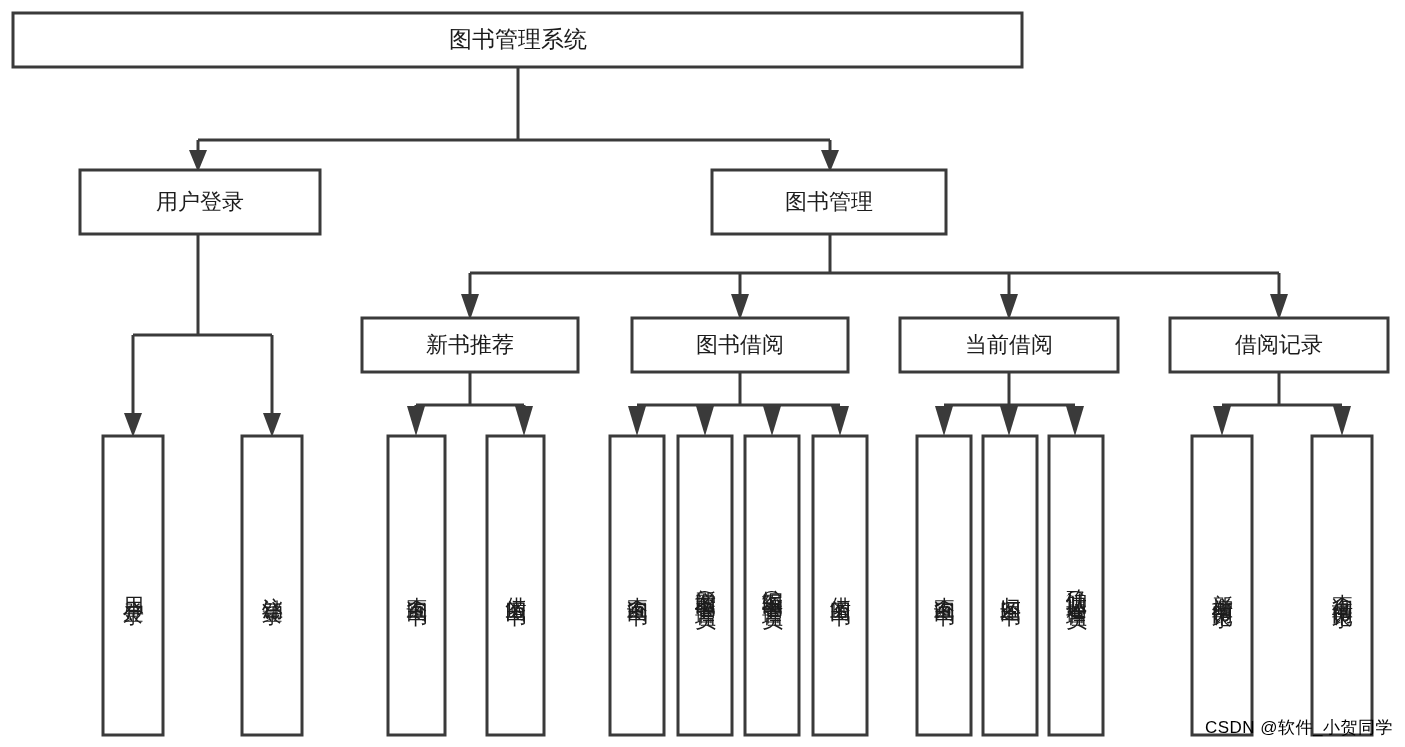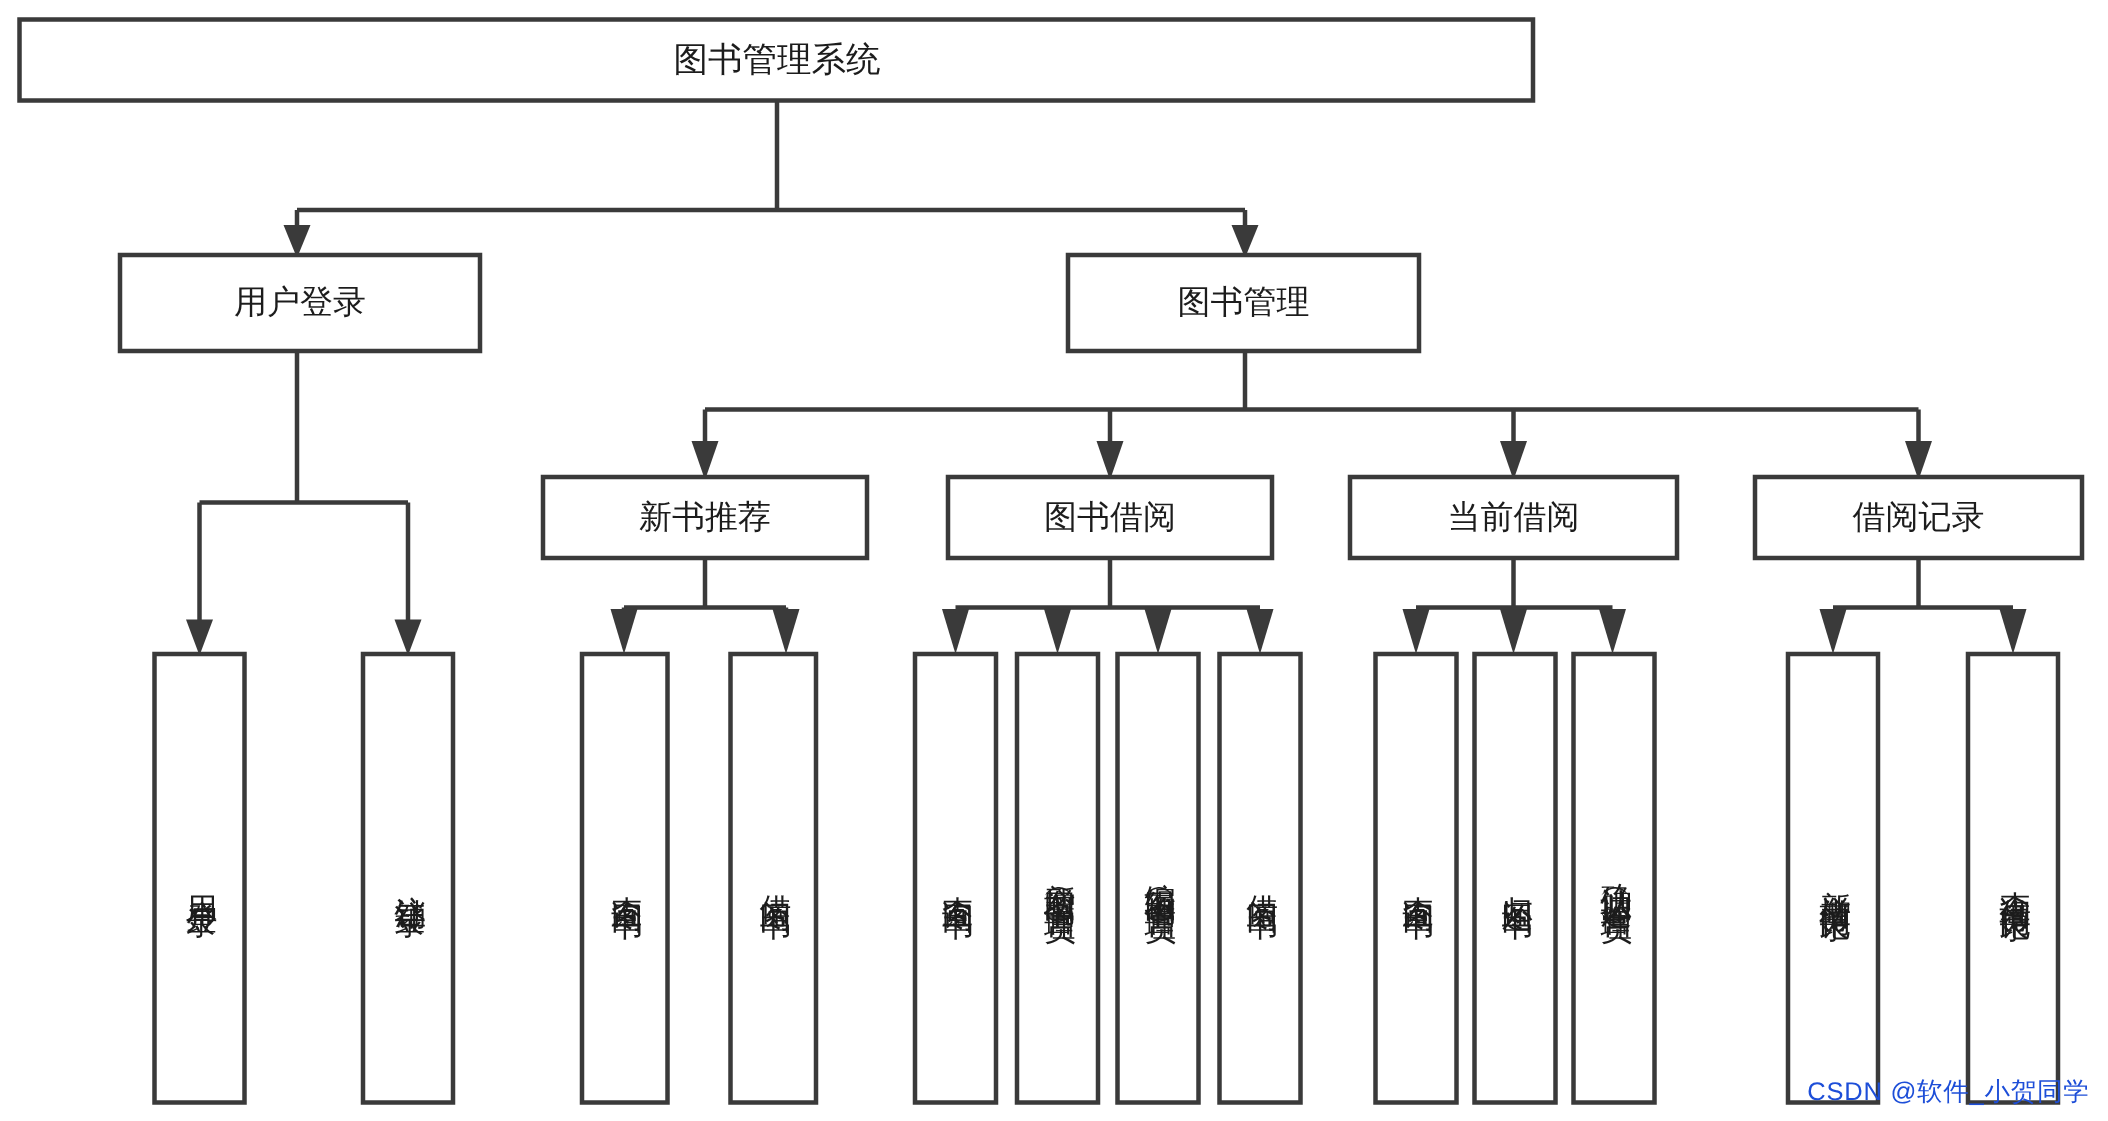--- a/index.html
+++ b/index.html
@@ -70,21 +70,21 @@
     letter-spacing: 3px;
     color: #1c1c1c;
     white-space: nowrap;
   }
   #watermark {
     position: absolute;
     right: 12px;
     bottom: 8px;
     font-family: "Liberation Sans", "DejaVu Sans", sans-serif;
     font-size: 17px;
-    color: #1d4ed8;
+    color: #000000;
     letter-spacing: 0.5px;
     white-space: nowrap;
   }
 </style>
 </head>
 <body>
 
 <div id="diagram-root">
 
   <svg id="flowchart" viewBox="0 0 1405 747">

